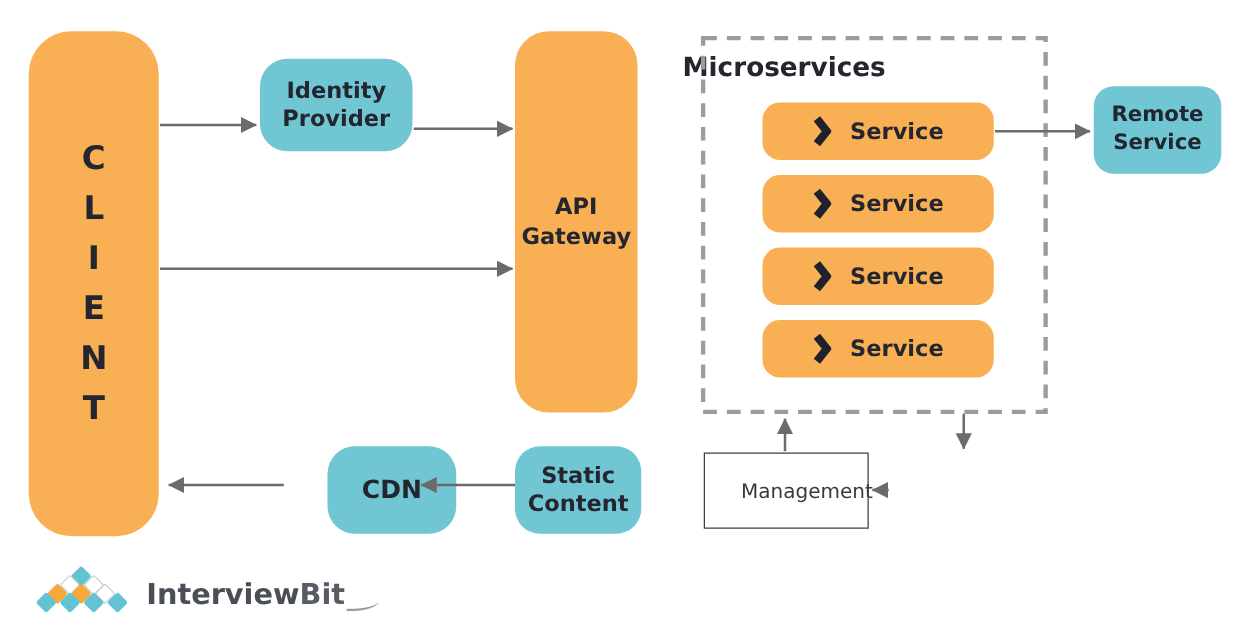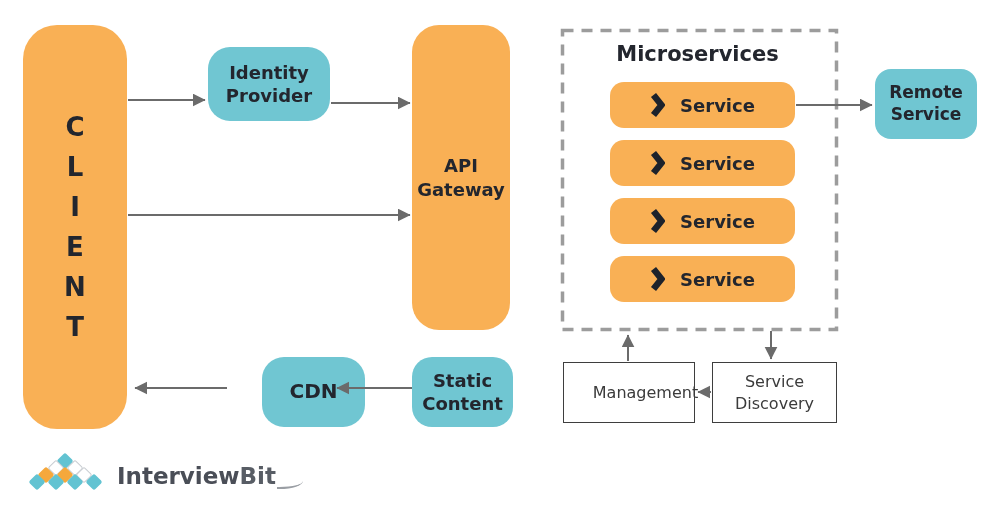--- a/index.html
+++ b/index.html
@@ -17,21 +17,21 @@
     flex-direction:column;font-size:26px;font-weight:600;letter-spacing:0;}
   #client .letter{display:block;height:40px;line-height:40px;}
 
   #identity{left:208px;top:47px;width:122px;height:74px;border-radius:22px;font-size:18px;padding:0 12px;box-sizing:border-box;}
   #gateway{left:412px;top:25px;width:98px;height:305px;border-radius:27px;font-size:18px;padding:0 6px;box-sizing:border-box;}
   #cdn{left:227px;top:357px;width:103px;height:70px;border-radius:22px;font-size:20px;margin-left:35px;}
   #static{left:412px;top:357px;width:101px;height:70px;border-radius:20px;font-size:18px;padding:0 0;box-sizing:border-box;text-align:center;}
   #remote{left:875px;top:69px;width:102px;height:70px;border-radius:16px;font-size:17px;padding:0 9px;box-sizing:border-box;}
 
   
-  #micro-title{position:absolute;left:560px;top:42px;width:275px;text-align:center;
+  #micro-title{position:absolute;left:546px;top:42px;width:275px;text-align:left;
     font-size:21px;font-weight:700;color:var(--text-dark);}
   .pill{position:absolute;left:610px;width:185px;height:46px;border-radius:14px;
     background:var(--orange);display:flex;align-items:center;justify-content:center;gap:15px;text-align:center;}
   .pill .svc-label{font-size:18px;font-weight:600;color:var(--text-dark);}
   #pill0{top:82px;} #pill1{top:140px;} #pill2{top:198px;} #pill3{top:256px;}
   .chev-path{stroke:var(--chevron);fill:none;stroke-width:6.5;stroke-linejoin:miter;stroke-linecap:butt;}
 
   
   .plainbox{position:absolute;background:#fff;border:1.5px solid var(--box-border);
     display:flex;align-items:center;justify-content:center;text-align:center;
@@ -117,23 +117,20 @@
     <span class="svc-label">Service</span>
   </div>
 
   <div class="node teal" id="remote">
     <span>Remote Service</span>
   </div>
 
   <div class="plainbox" id="management">
     <span>Management</span>
   </div>
-  <div class="plainbox" id="sdiscovery">
-    <span>Service Discovery</span>
-  </div>
 
   <svg id="overlay">
     <defs>
       <marker id="ah" markerUnits="strokeWidth" markerWidth="7" markerHeight="7" refX="6.2" refY="3.25" orient="auto">
         <path class="ah" d="M0,0 L6.5,3.25 L0,6.5 Z"></path>
       </marker>
     </defs>
     <rect class="dash-rect" x="562.5" y="30.5" width="274" height="299"></rect>
     <line class="arrow" x1="128" y1="100" x2="205" y2="100" marker-end="url(#ah)"></line>
     <line class="arrow" x1="331" y1="103" x2="410" y2="103" marker-end="url(#ah)"></line>

